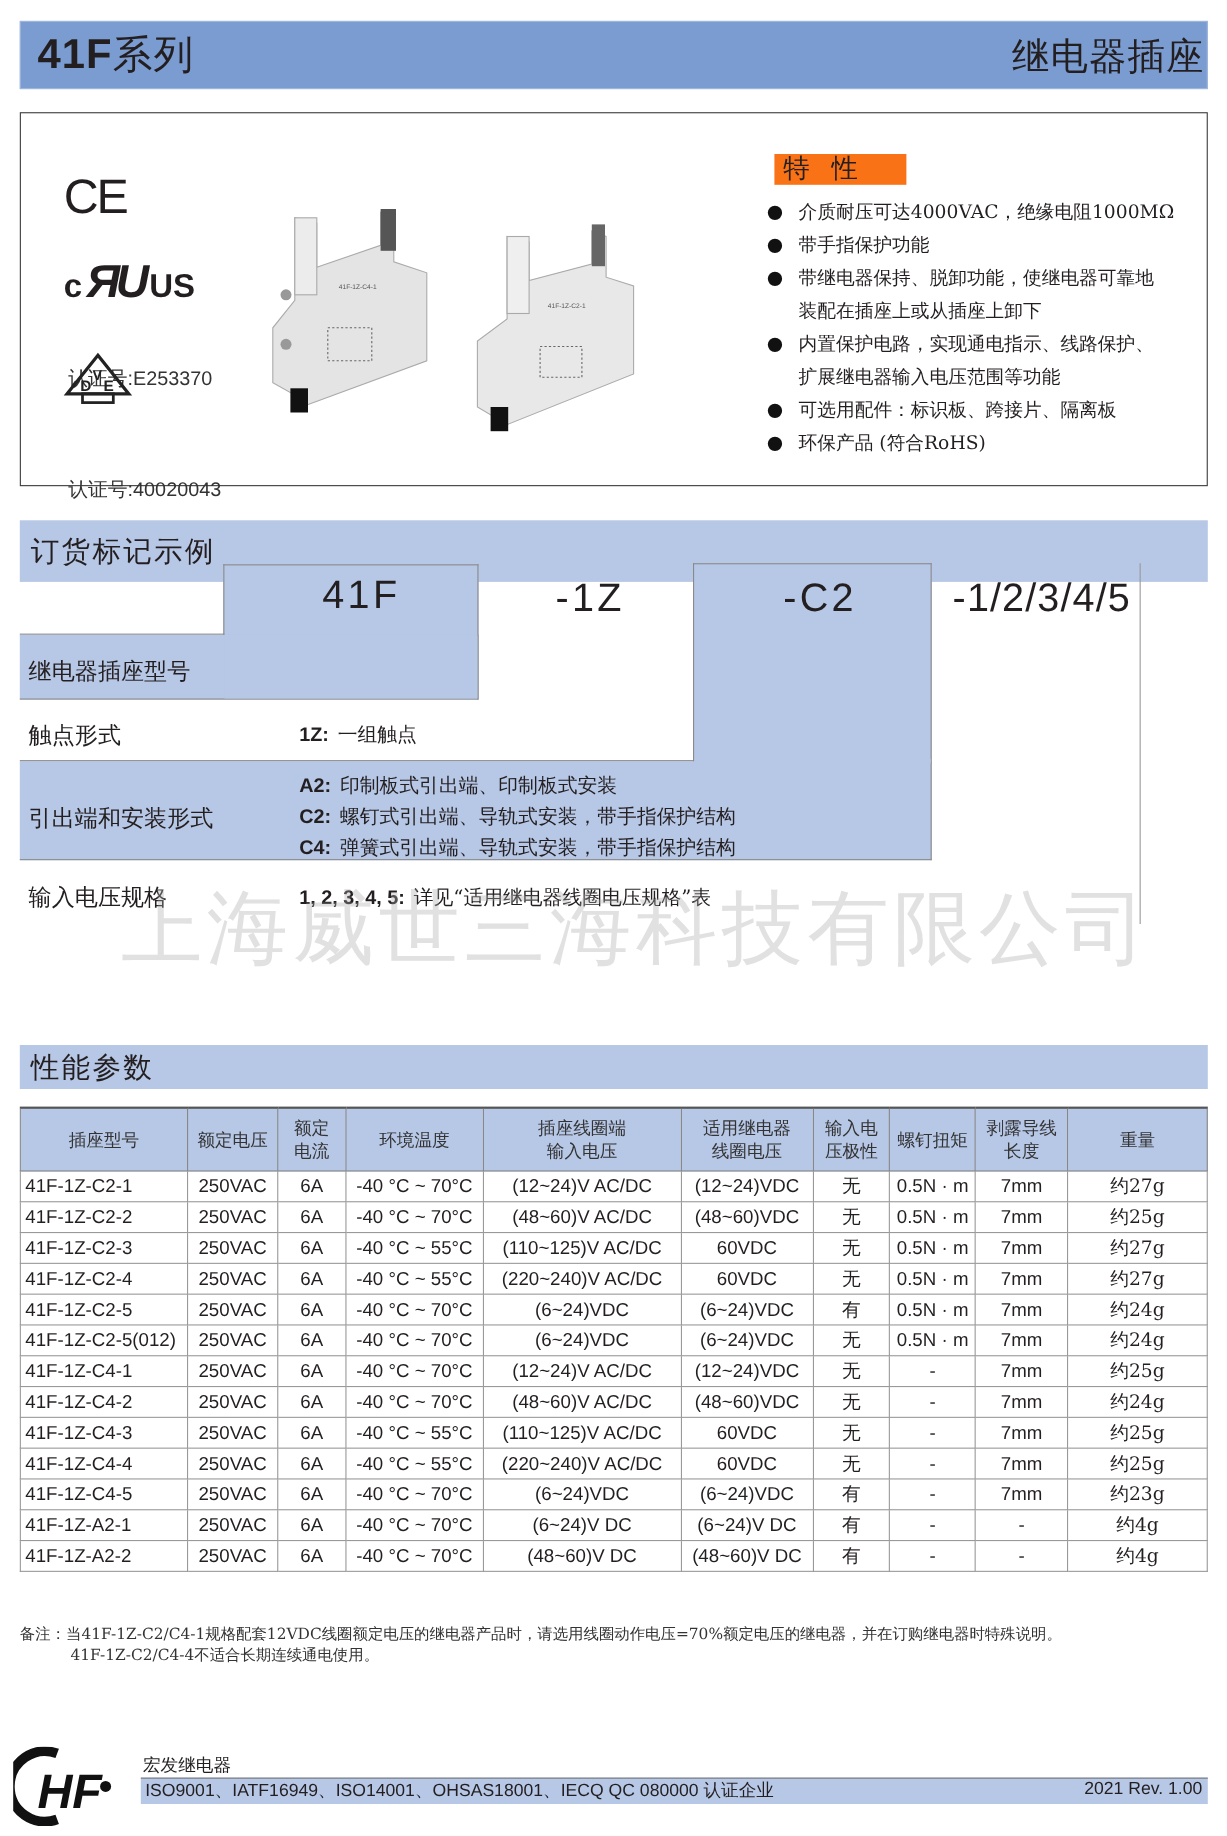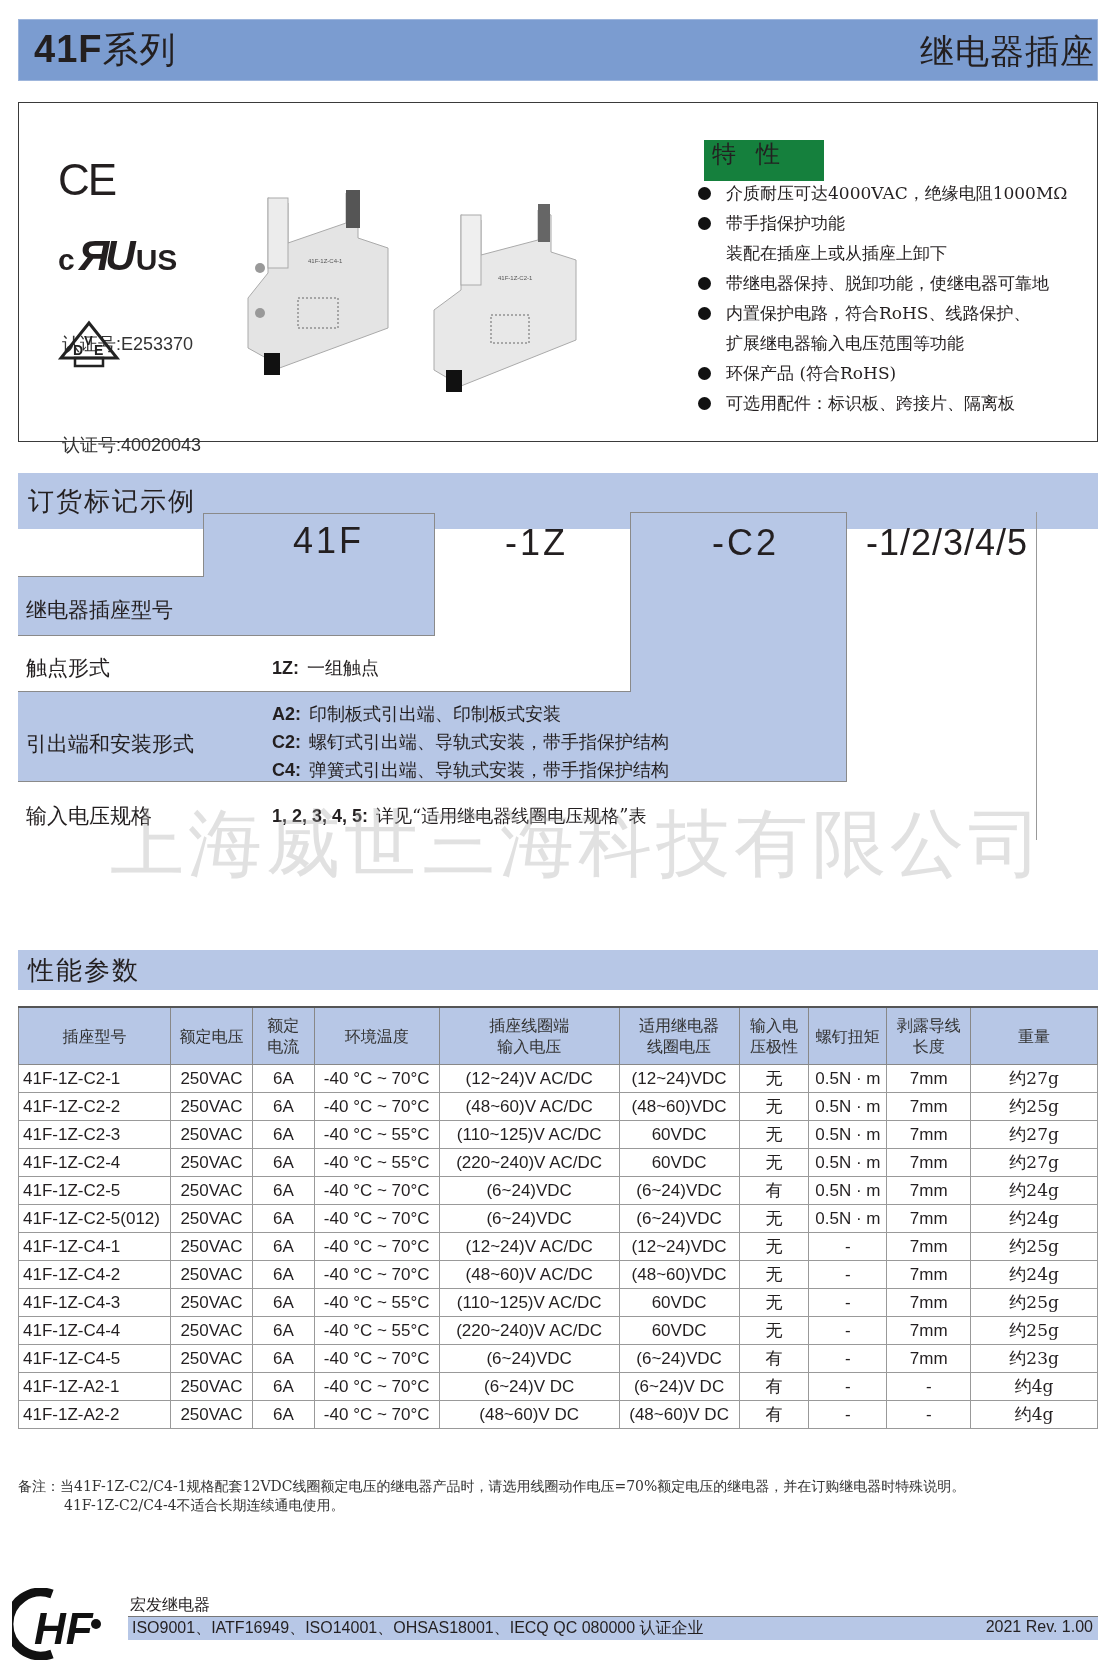--- a/index.html
+++ b/index.html
@@ -18,21 +18,21 @@
   .ce { left: 58px; top: 155px; font-size: 44px; font-weight: normal; letter-spacing: -2px; }
   .ul { left: 58px; top: 232px; font-size: 30px; font-weight: bold; }
   .ul .r { font-size: 42px; font-style: italic; letter-spacing: -4px; margin: 0 4px; }
   .cert { font-size: 18px; color: #333; margin-top: 48px; }
   .cert1 { left: 62px; top: 284px; }
   .cert2 { left: 62px; top: 385px; }
   .vde { left: 57px; top: 320px; }
   .prod1 { left: 238px; top: 188px; }
   .prod2 { left: 426px; top: 200px; }
 
-  .feat-title { left: 704px; top: 140px; width: 120px; height: 41px; background: #15803d; font-size: 24px; padding-left: 8px; box-sizing: border-box; line-height: 28px; letter-spacing: 20px; }
+  .feat-title { left: 704px; top: 140px; width: 120px; height: 28px; background: #f97316; font-size: 24px; padding-left: 8px; box-sizing: border-box; line-height: 28px; letter-spacing: 20px; }
   .feat-list { left: 698px; top: 178px; width: 390px; margin: 0; padding: 0; list-style: none; font-size: 17px; font-family: "DejaVu Serif", serif; }
   .feat-list li { position: relative; padding-left: 28px; line-height: 30px; }
   .feat-list li .dot { position: absolute; left: 0; top: 9px; width: 13px; height: 13px; border-radius: 50%; background: #111; }
 
   
   .section-bar { left: 18px; width: 1080px; height: 56px; background: #b7c7e6; font-size: 26px; padding-left: 10px; box-sizing: border-box; line-height: 56px; letter-spacing: 2px; }
   .bar1 { top: 473px; }
   .bar2 { top: 950px; height: 40px; line-height: 40px; }
 
   
@@ -109,26 +109,26 @@
     <rect x="20" y="170" width="16" height="22" fill="#111"></rect>
     <rect x="65" y="115" width="38" height="28" fill="none" stroke="#666" stroke-dasharray="2,2"></rect>
     <text x="72" y="80" font-size="6" fill="#555" font-family="Liberation Sans, sans-serif">41F-1Z-C2-1</text>
   </svg>
 </div>
 
 <div class="abs feat-title">特性</div>
 <ul class="abs feat-list">
   <li><span class="dot"></span><span>介质耐压可达4000VAC，绝缘电阻1000MΩ</span></li>
   <li><span class="dot"></span><span>带手指保护功能</span></li>
+  <li><span class="dot"></span><span>带继电器保持、脱卸功能，使继电器可靠地</span></li>
   <li><span>装配在插座上或从插座上卸下</span></li>
-  <li><span class="dot"></span><span>带继电器保持、脱卸功能，使继电器可靠地</span></li>
-  <li><span class="dot"></span><span>内置保护电路，符合RoHS、线路保护、</span></li>
+  <li><span class="dot"></span><span>内置保护电路，实现通电指示、线路保护、</span></li>
   <li><span>扩展继电器输入电压范围等功能</span></li>
+  <li><span class="dot"></span><span>可选用配件：标识板、跨接片、隔离板</span></li>
   <li><span class="dot"></span><span>环保产品 (符合RoHS)</span></li>
-  <li><span class="dot"></span><span>可选用配件：标识板、跨接片、隔离板</span></li>
 </ul>
 
 <div class="abs section-bar bar1">订货标记示例</div>
 
 <div class="abs blk" style="left:203px; top:513px; width:232px; height:122px; border-bottom:none;"></div>
 <div class="abs blk" style="left:18px; top:577px; width:417px; height:59px; border-top:none; border-left:none;"></div>
 <div class="abs" style="left:204px; top:578px; width:230px; height:57px; background:#b7c7e6;"></div>
 <div class="abs" style="left:18px; top:576px; width:186px; height:1px; background:#8a8a8a;"></div>
 
 <div class="abs blk" style="left:630px; top:512px; width:217px; height:182px; border-bottom:none;"></div>

